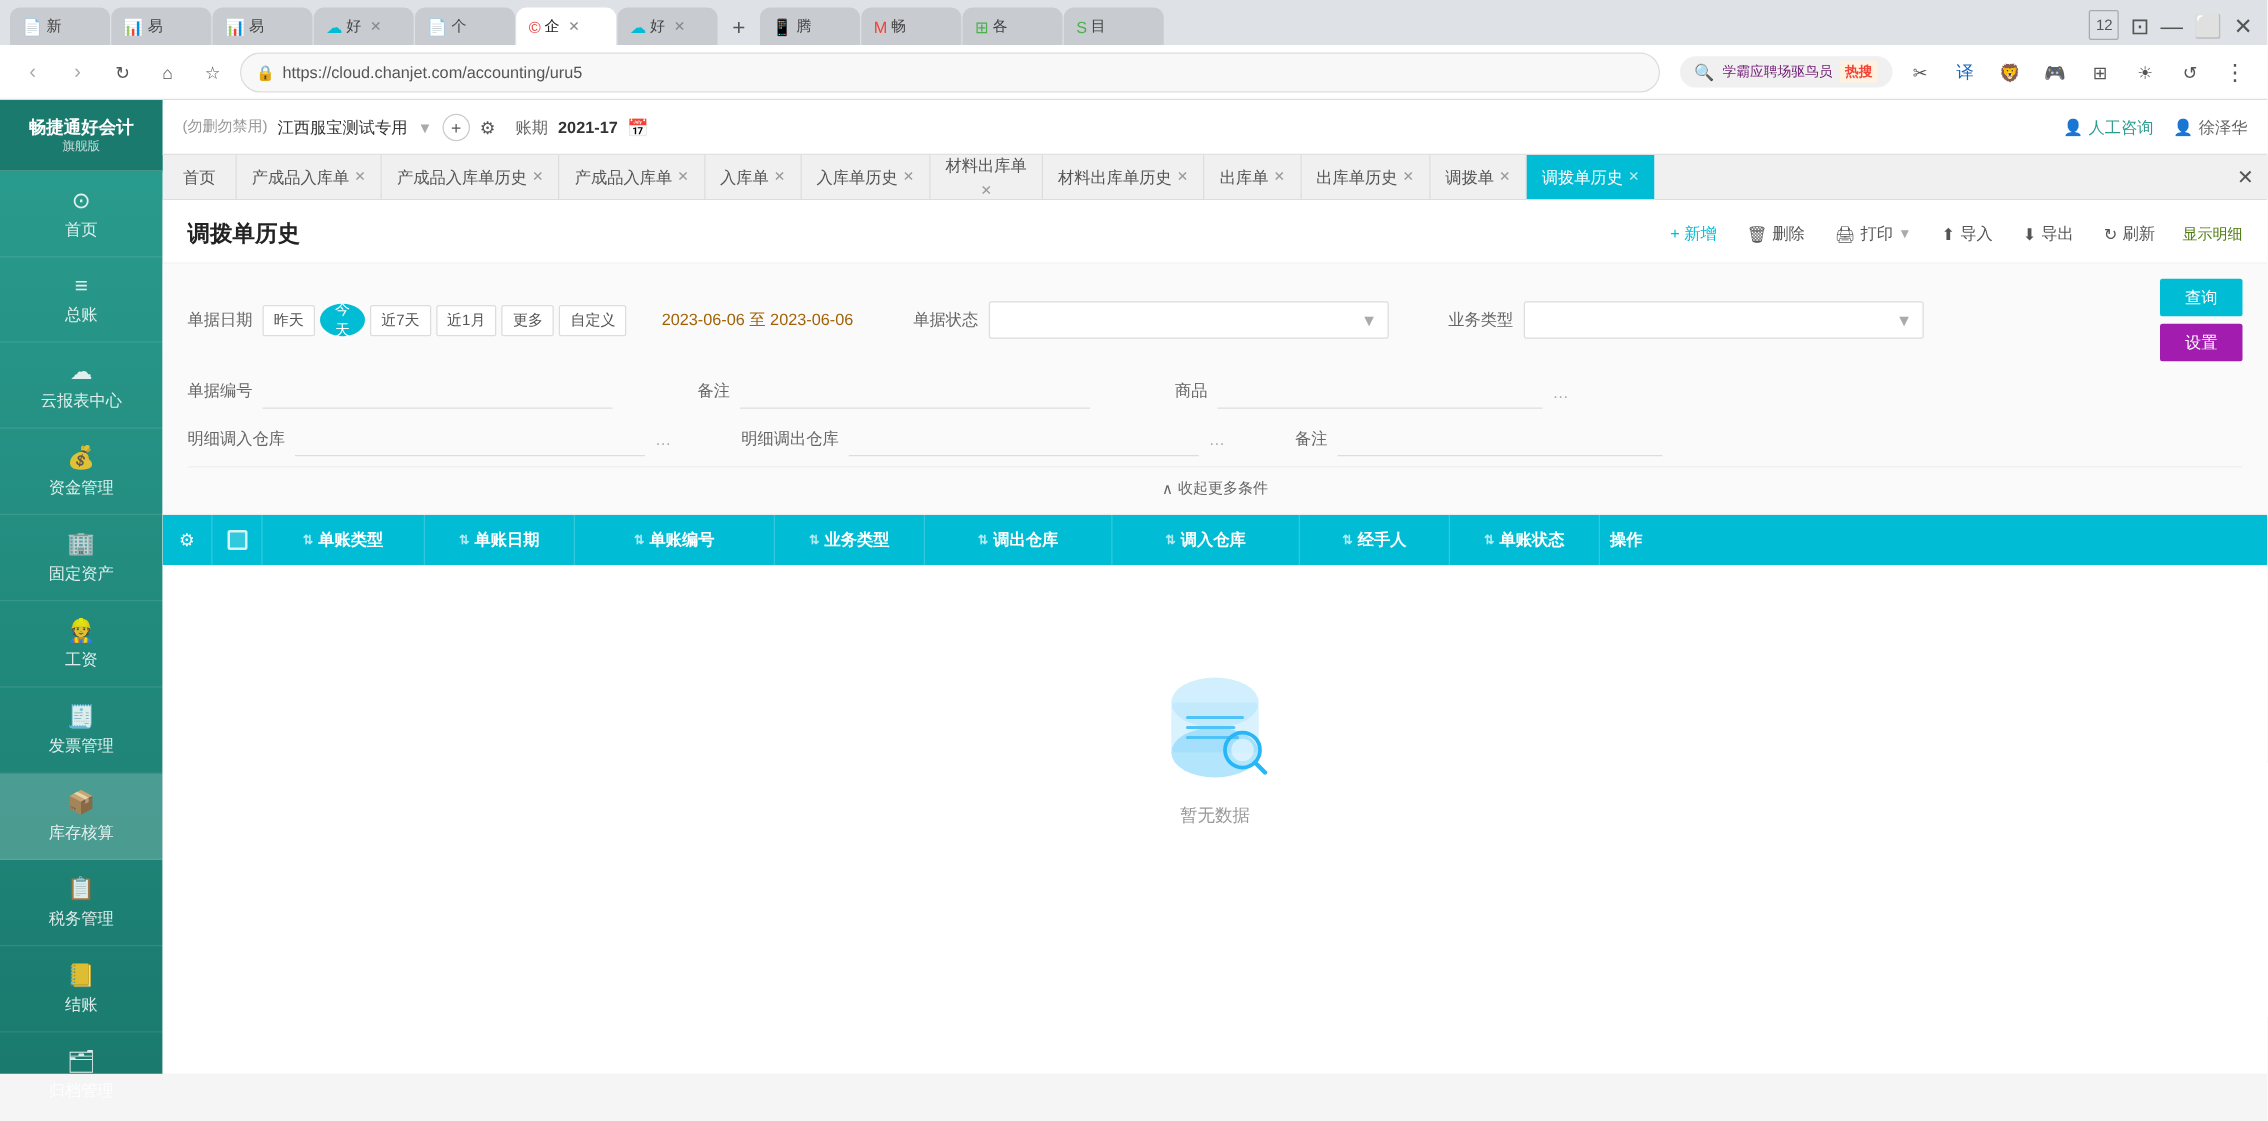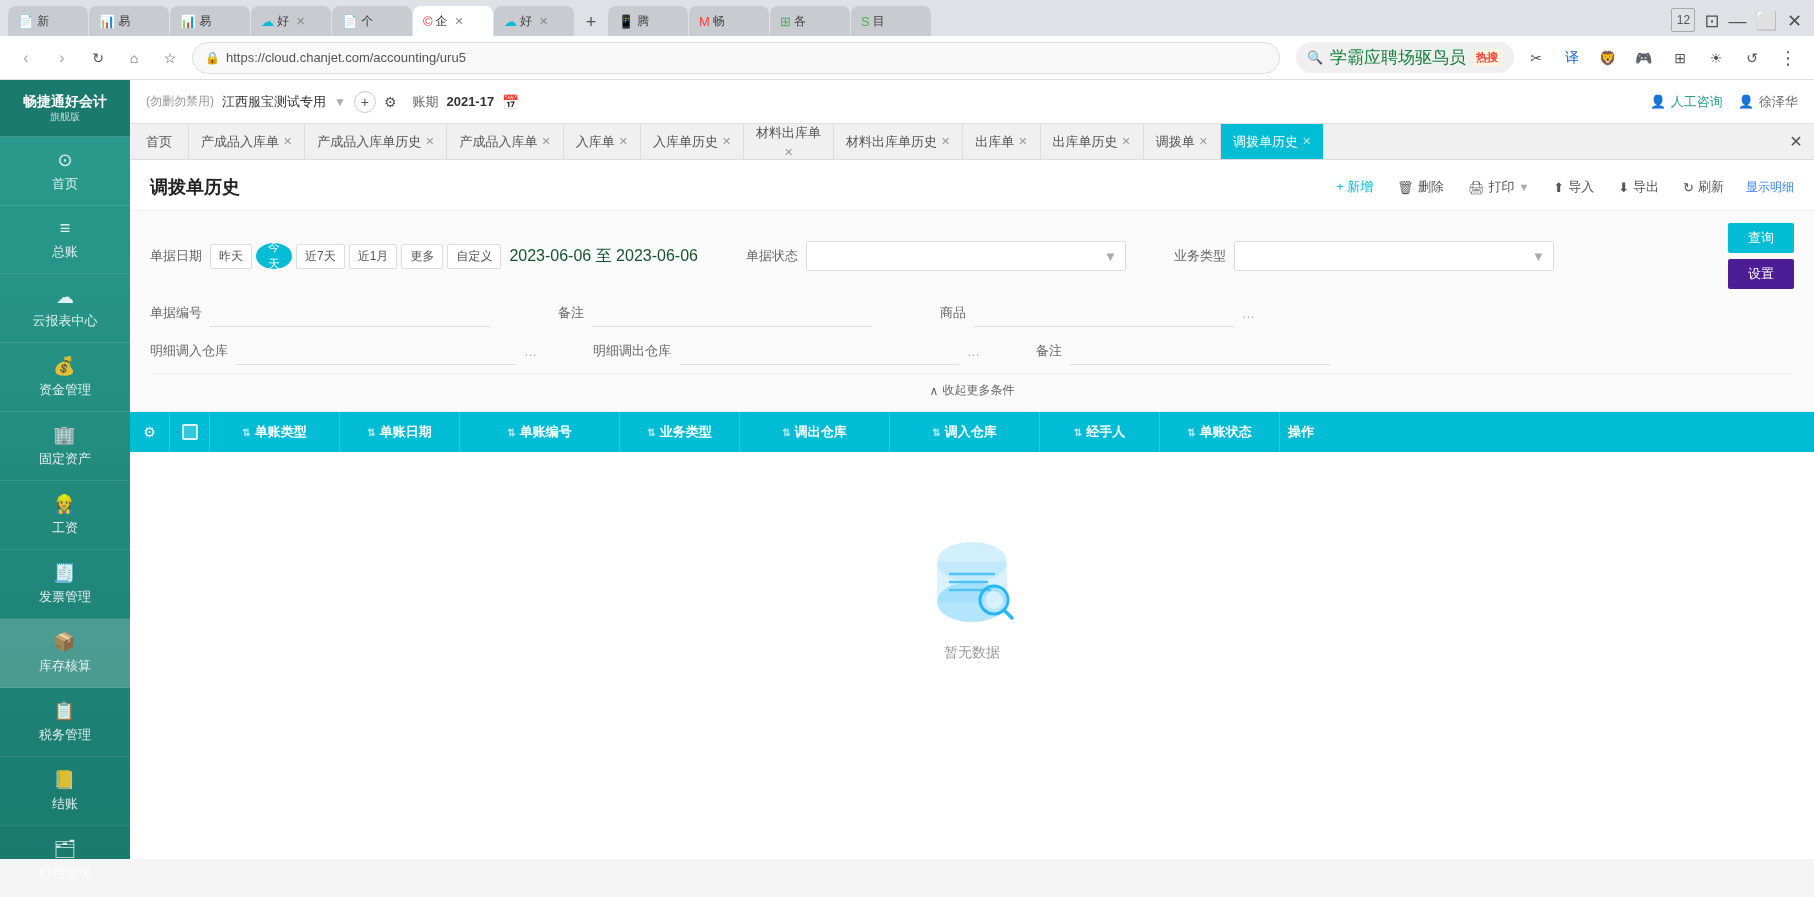--- a/index.html
+++ b/index.html
@@ -90,21 +90,21 @@
   <button class="nav-btn" style="width:28px;height:28px;border-radius:50%;border:none;background:transparent;cursor:pointer;color:#555;font-size:14px;display:flex;align-items:center;justify-content:center;">↻</button>
   <button class="nav-btn" style="width:28px;height:28px;border-radius:50%;border:none;background:transparent;cursor:pointer;color:#555;font-size:14px;display:flex;align-items:center;justify-content:center;">⌂</button>
   <button class="nav-btn" style="width:28px;height:28px;border-radius:50%;border:none;background:transparent;cursor:pointer;color:#555;font-size:14px;display:flex;align-items:center;justify-content:center;">☆</button>
   <div class="url-bar" style="flex:1;height:32px;border:1px solid #ddd;border-radius:16px;padding:0 12px;font-size:13px;color:#333;background:#f8f8f8;display:flex;align-items:center;gap:6px;">
     <span style="color:#4caf50;font-size:12px;">🔒</span>
     <span style="color:#555;font-size:13px;">https://cloud.chanjet.com/accounting/uru5</span>
   </div>
   <div style="display:flex;align-items:center;gap:8px;margin-left:8px;">
     <div style="background:#f0f0f0;border-radius:16px;padding:4px 12px;display:flex;align-items:center;gap:6px;cursor:pointer;">
       <span>🔍</span>
-      <span style="font-size:17px;color:#15803d;text-align:center;">学霸应聘场驱鸟员</span>
+      <span style="font-size:11px;color:#701a75;text-align:center;">学霸应聘场驱鸟员</span>
       <span style="color:#f44336;font-size:11px;font-weight:bold;background:#fff3e0;padding:1px 4px;border-radius:2px;">热搜</span>
     </div>
     <button class="nav-icon-btn" style="width:28px;height:28px;border-radius:50%;border:none;background:transparent;cursor:pointer;color:#555;font-size:14px;">✂</button>
     <button class="nav-icon-btn" style="width:28px;height:28px;border-radius:50%;border:none;background:transparent;cursor:pointer;color:#1565c0;font-size:14px;">译</button>
     <button class="nav-icon-btn" style="width:28px;height:28px;border-radius:50%;border:none;background:transparent;cursor:pointer;color:#f57c00;font-size:14px;">🦁</button>
     <button class="nav-icon-btn" style="width:28px;height:28px;border-radius:50%;border:none;background:transparent;cursor:pointer;color:#555;font-size:14px;">🎮</button>
     <button class="nav-icon-btn" style="width:28px;height:28px;border-radius:50%;border:none;background:transparent;cursor:pointer;color:#555;font-size:14px;">⊞</button>
     <button class="nav-icon-btn" style="width:28px;height:28px;border-radius:50%;border:none;background:transparent;cursor:pointer;color:#555;font-size:14px;">☀</button>
     <button class="nav-icon-btn" style="width:28px;height:28px;border-radius:50%;border:none;background:transparent;cursor:pointer;color:#555;font-size:14px;">↺</button>
     <button class="nav-icon-btn" style="width:28px;height:28px;border-radius:50%;border:none;background:transparent;cursor:pointer;color:#555;font-size:18px;">⋮</button>
@@ -264,56 +264,56 @@
             <span>导入</span>
           </button>
           <button style="display:flex;align-items:center;gap:4px;padding:6px 10px;border:none;background:transparent;cursor:pointer;color:#555;font-size:13px;">
             <span>⬇</span>
             <span>导出</span>
           </button>
           <button style="display:flex;align-items:center;gap:4px;padding:6px 10px;border:none;background:transparent;cursor:pointer;color:#555;font-size:13px;">
             <span>↻</span>
             <span>刷新</span>
           </button>
-          <span style="color:#3b82f6;font-size:12px;margin-left:8px;">显示明细</span>
+          <span style="color:#4d7c0f;font-size:12px;margin-left:8px;">显示明细</span>
         </div>
       </div>
 
       <div style="padding:12px 20px;background:#fafafa;border-bottom:1px solid #eee;">
 
         <div style="display:flex;align-items:center;gap:16px;margin-bottom:10px;">
           <div style="display:flex;align-items:center;gap:8px;">
             <span style="color:#666;font-size:13px;white-space:nowrap;">单据日期</span>
             <div style="display:flex;align-items:center;gap:4px;">
               <button style="padding:3px 8px;border:1px solid #ddd;border-radius:2px;background:#fff;cursor:pointer;font-size:12px;color:#555;">昨天</button>
               <button style="padding:3px 8px;border:2px solid #00bcd4;border-radius:50%;background:#00bcd4;cursor:pointer;font-size:12px;color:#fff;width:36px;height:26px;display:flex;align-items:center;justify-content:center;">今天</button>
               <button style="padding:3px 8px;border:1px solid #ddd;border-radius:2px;background:#fff;cursor:pointer;font-size:12px;color:#555;">近7天</button>
               <button style="padding:3px 8px;border:1px solid #ddd;border-radius:2px;background:#fff;cursor:pointer;font-size:12px;color:#555;">近1月</button>
               <button style="padding:3px 8px;border:1px solid #ddd;border-radius:2px;background:#fff;cursor:pointer;font-size:12px;color:#555;">更多</button>
               <button style="padding:3px 8px;border:1px solid #ddd;border-radius:2px;background:#fff;cursor:pointer;font-size:12px;color:#555;">自定义</button>
             </div>
-            <span style="font-size:16px;color:#14532d;margin-left:0;">2023-06-06 至 2023-06-06</span>
+            <span style="font-size:13px;color:#a16207;margin-left:20px;">2023-06-06 至 2023-06-06</span>
           </div>
           <div style="display:flex;align-items:center;gap:8px;margin-left:32px;">
             <span style="color:#666;font-size:13px;">单据状态</span>
             <div style="border:1px solid #ddd;border-radius:2px;padding:4px 8px;font-size:13px;color:#333;background:#fff;height:30px;min-width:320px;display:flex;align-items:center;justify-content:space-between;cursor:pointer;">
               <span> </span>
               <span style="color:#aaa;">▼</span>
             </div>
           </div>
           <div style="display:flex;align-items:center;gap:8px;margin-left:32px;">
             <span style="color:#666;font-size:13px;">业务类型</span>
             <div style="border:1px solid #ddd;border-radius:2px;padding:4px 8px;font-size:13px;color:#333;background:#fff;height:30px;min-width:320px;display:flex;align-items:center;justify-content:space-between;cursor:pointer;">
               <span> </span>
               <span style="color:#aaa;">▼</span>
             </div>
           </div>
           <div style="display:flex;flex-direction:column;gap:6px;margin-left:auto;">
             <button style="background:#00bcd4;color:#fff;border:none;padding:6px 20px;border-radius:2px;cursor:pointer;font-size:13px;">查询</button>
-            <button style="background:#4c1d95;color:#fff;border:none;padding:6px 16px;border-radius:2px;cursor:pointer;font-size:13px;">设置</button>
+            <button style="background:#a21caf;color:#fff;border:none;padding:6px 16px;border-radius:2px;cursor:pointer;font-size:13px;">设置</button>
           </div>
         </div>
 
         <div style="display:flex;align-items:center;gap:36px;margin-bottom:10px;">
           <div style="display:flex;align-items:center;gap:8px;">
             <span style="color:#666;font-size:13px;">单据编号</span>
             <input type="text" style="border-top: none; border-right: none; border-left: none; border-image: initial; border-bottom: 1px solid rgb(221, 221, 221); background: transparent; font-size: 13px; color: rgb(51, 51, 51); height: 28px; min-width: 280px; outline: none; padding: 4px;">
           </div>
           <div style="display:flex;align-items:center;gap:8px;margin-left:32px;">
             <span style="color:#666;font-size:13px;">备注</span>

